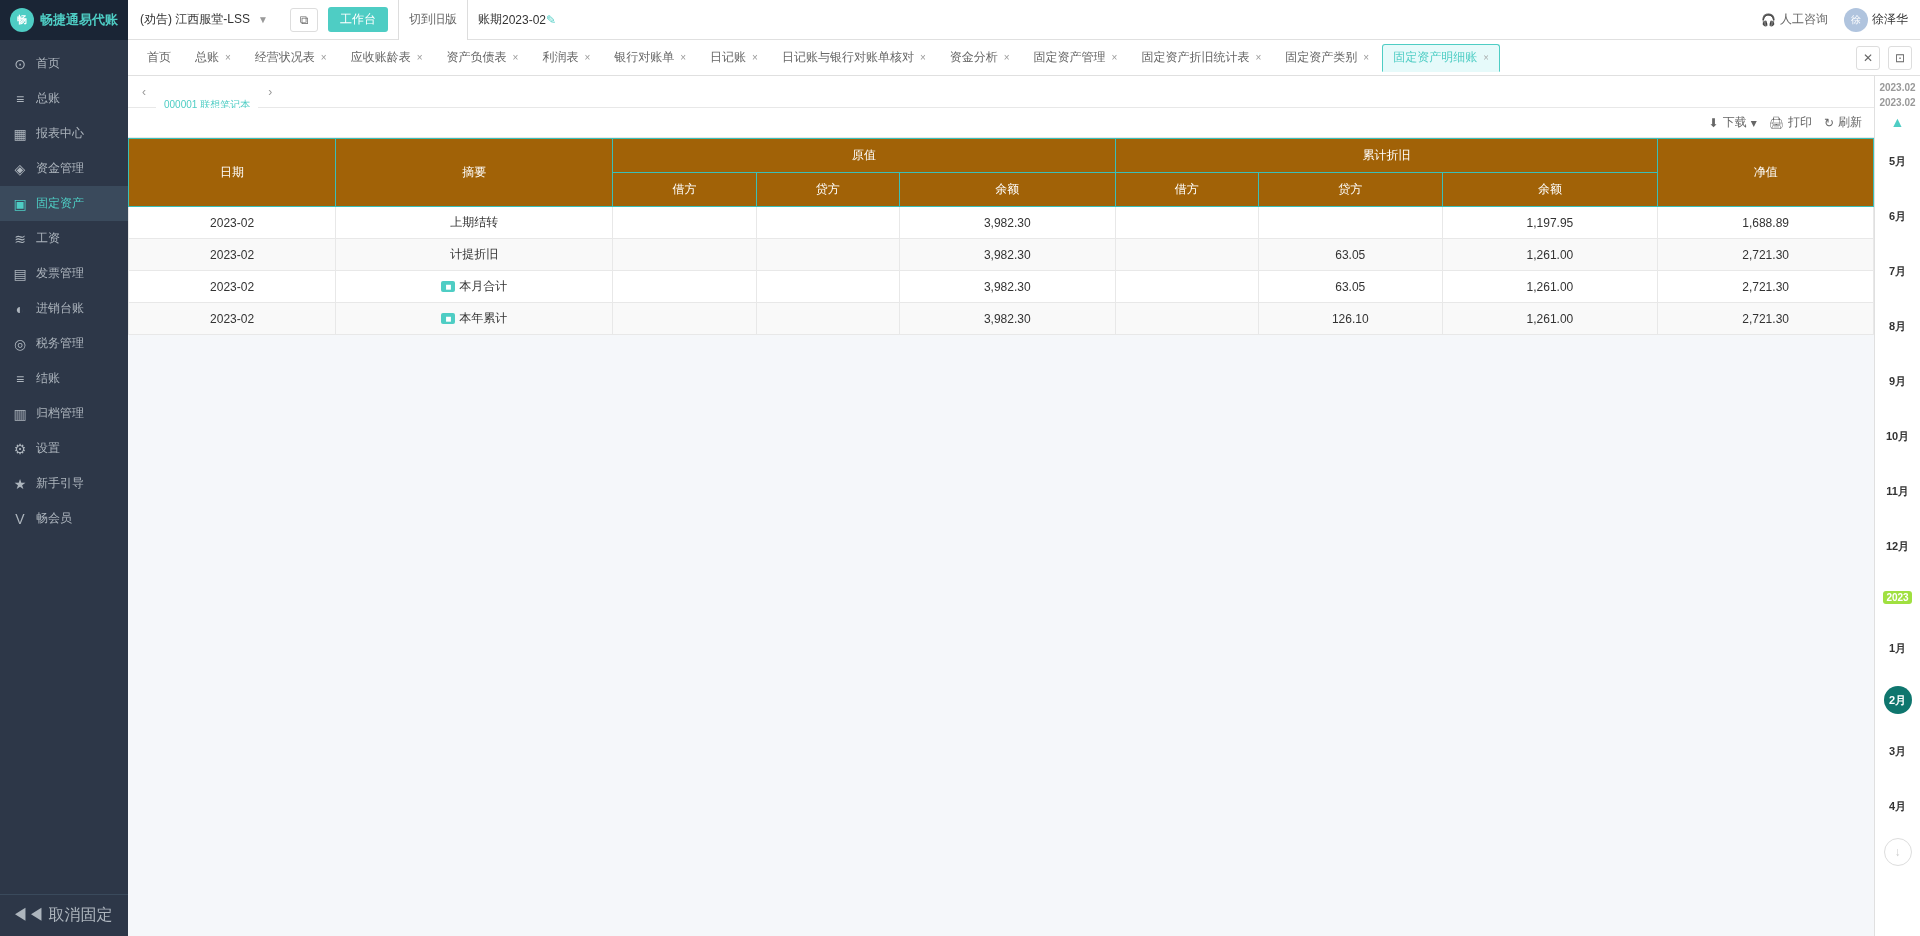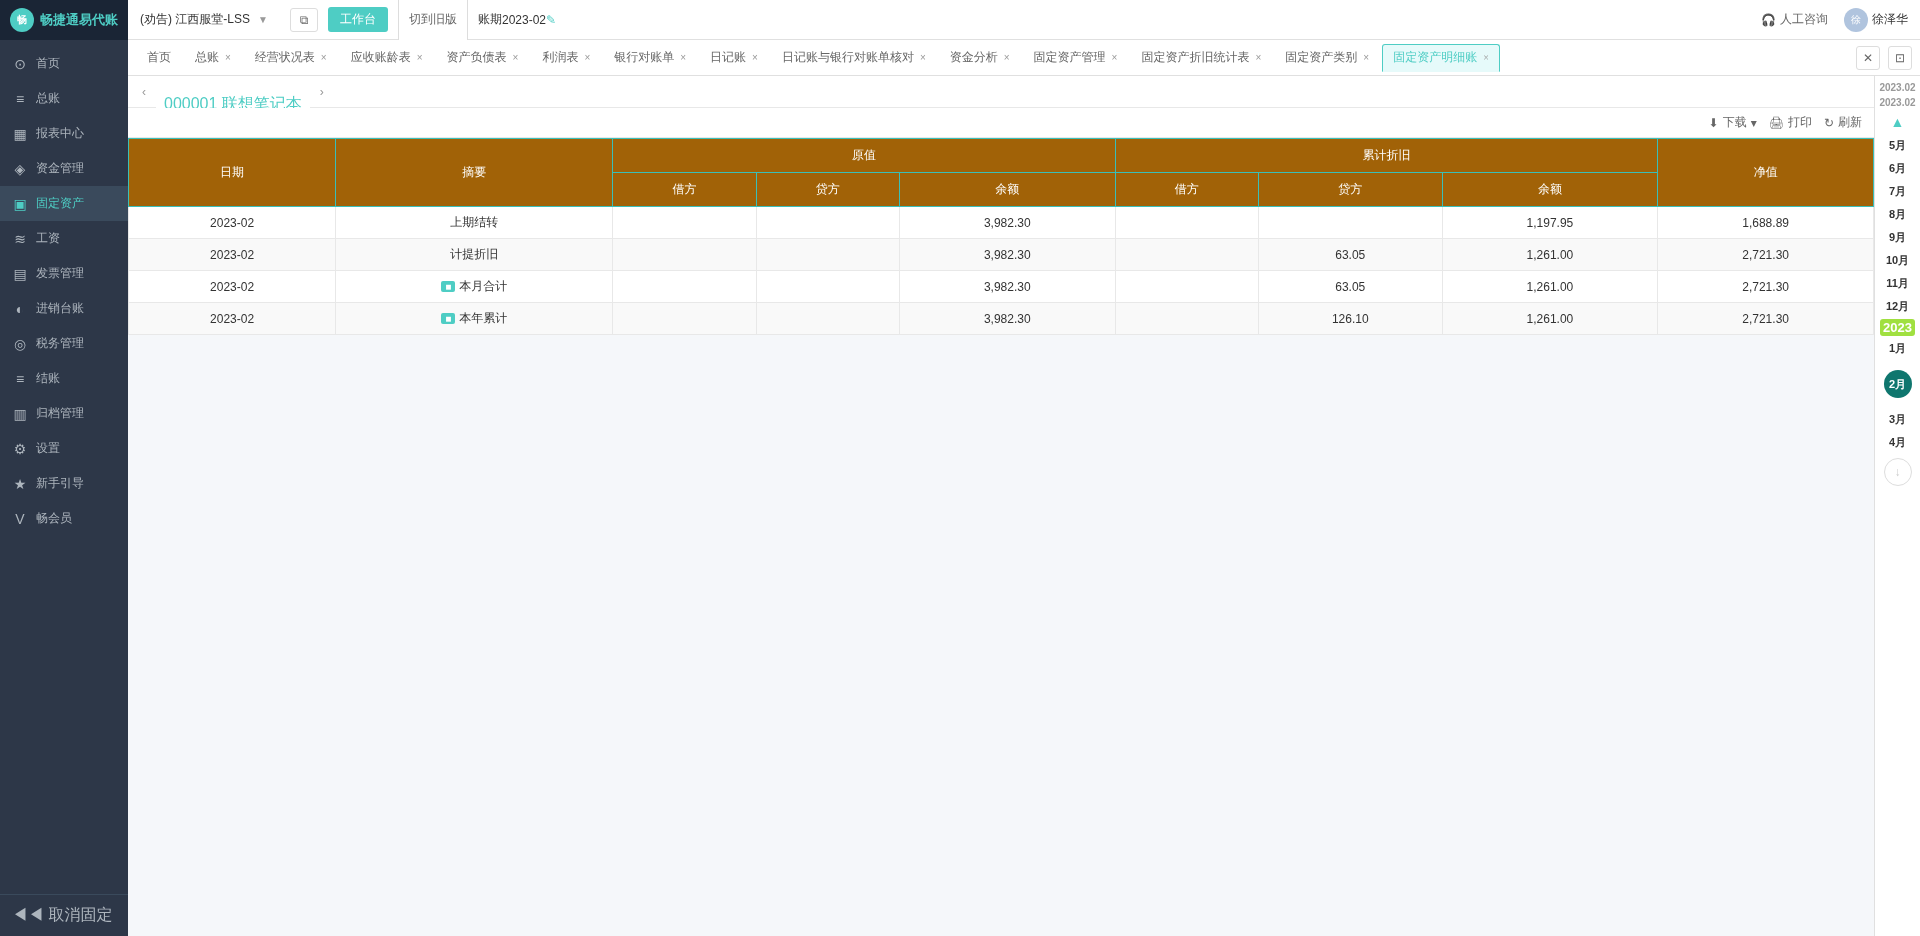--- a/index.html
+++ b/index.html
@@ -227,21 +227,21 @@
       cursor: pointer;
       font-size: 12px;
       padding: 2px 4px;
     }
     .sub-nav-item {
       display: flex;
       align-items: center;
       gap: 4px;
       padding: 2px 8px;
       cursor: pointer;
-      font-size: 16px;
+      font-size: 10px;
       color: #333;
       border-radius: 2px;
       margin-top: 28px;
     }
     .sub-nav-item.active {
       background: #fff;
       border-bottom: 2px solid #4ecdc4;
       color: #4ecdc4;
     }
 
@@ -328,36 +328,36 @@
       font-weight: bold;
     }
     .timeline-month-btn {
       width: 36px;
       padding: 3px 0;
       text-align: center;
       font-size: 11px;
       color: #333;
       cursor: pointer;
       border-radius: 2px;
-      margin: 1px 0;
+      margin: 17px 0;
     }
     .timeline-month-btn.active {
       background: #0f766e;
       color: #fff;
       border-radius: 50%;
       width: 28px;
       height: 28px;
       display: flex; align-items: center; justify-content: center;
       margin: 10px auto;
     }
     .timeline-month-btn.year-badge {
       background: #a0e040;
       color: #fff;
       border-radius: 3px;
-      font-size: 13px;
+      font-size: 10px;
       padding: 1px 3px;
       width: auto;
       min-width: 28px;
     }
     .timeline-up-arrow {
       color: #4ecdc4;
       cursor: pointer;
       font-size: 14px;
       padding: 4px;
     }

